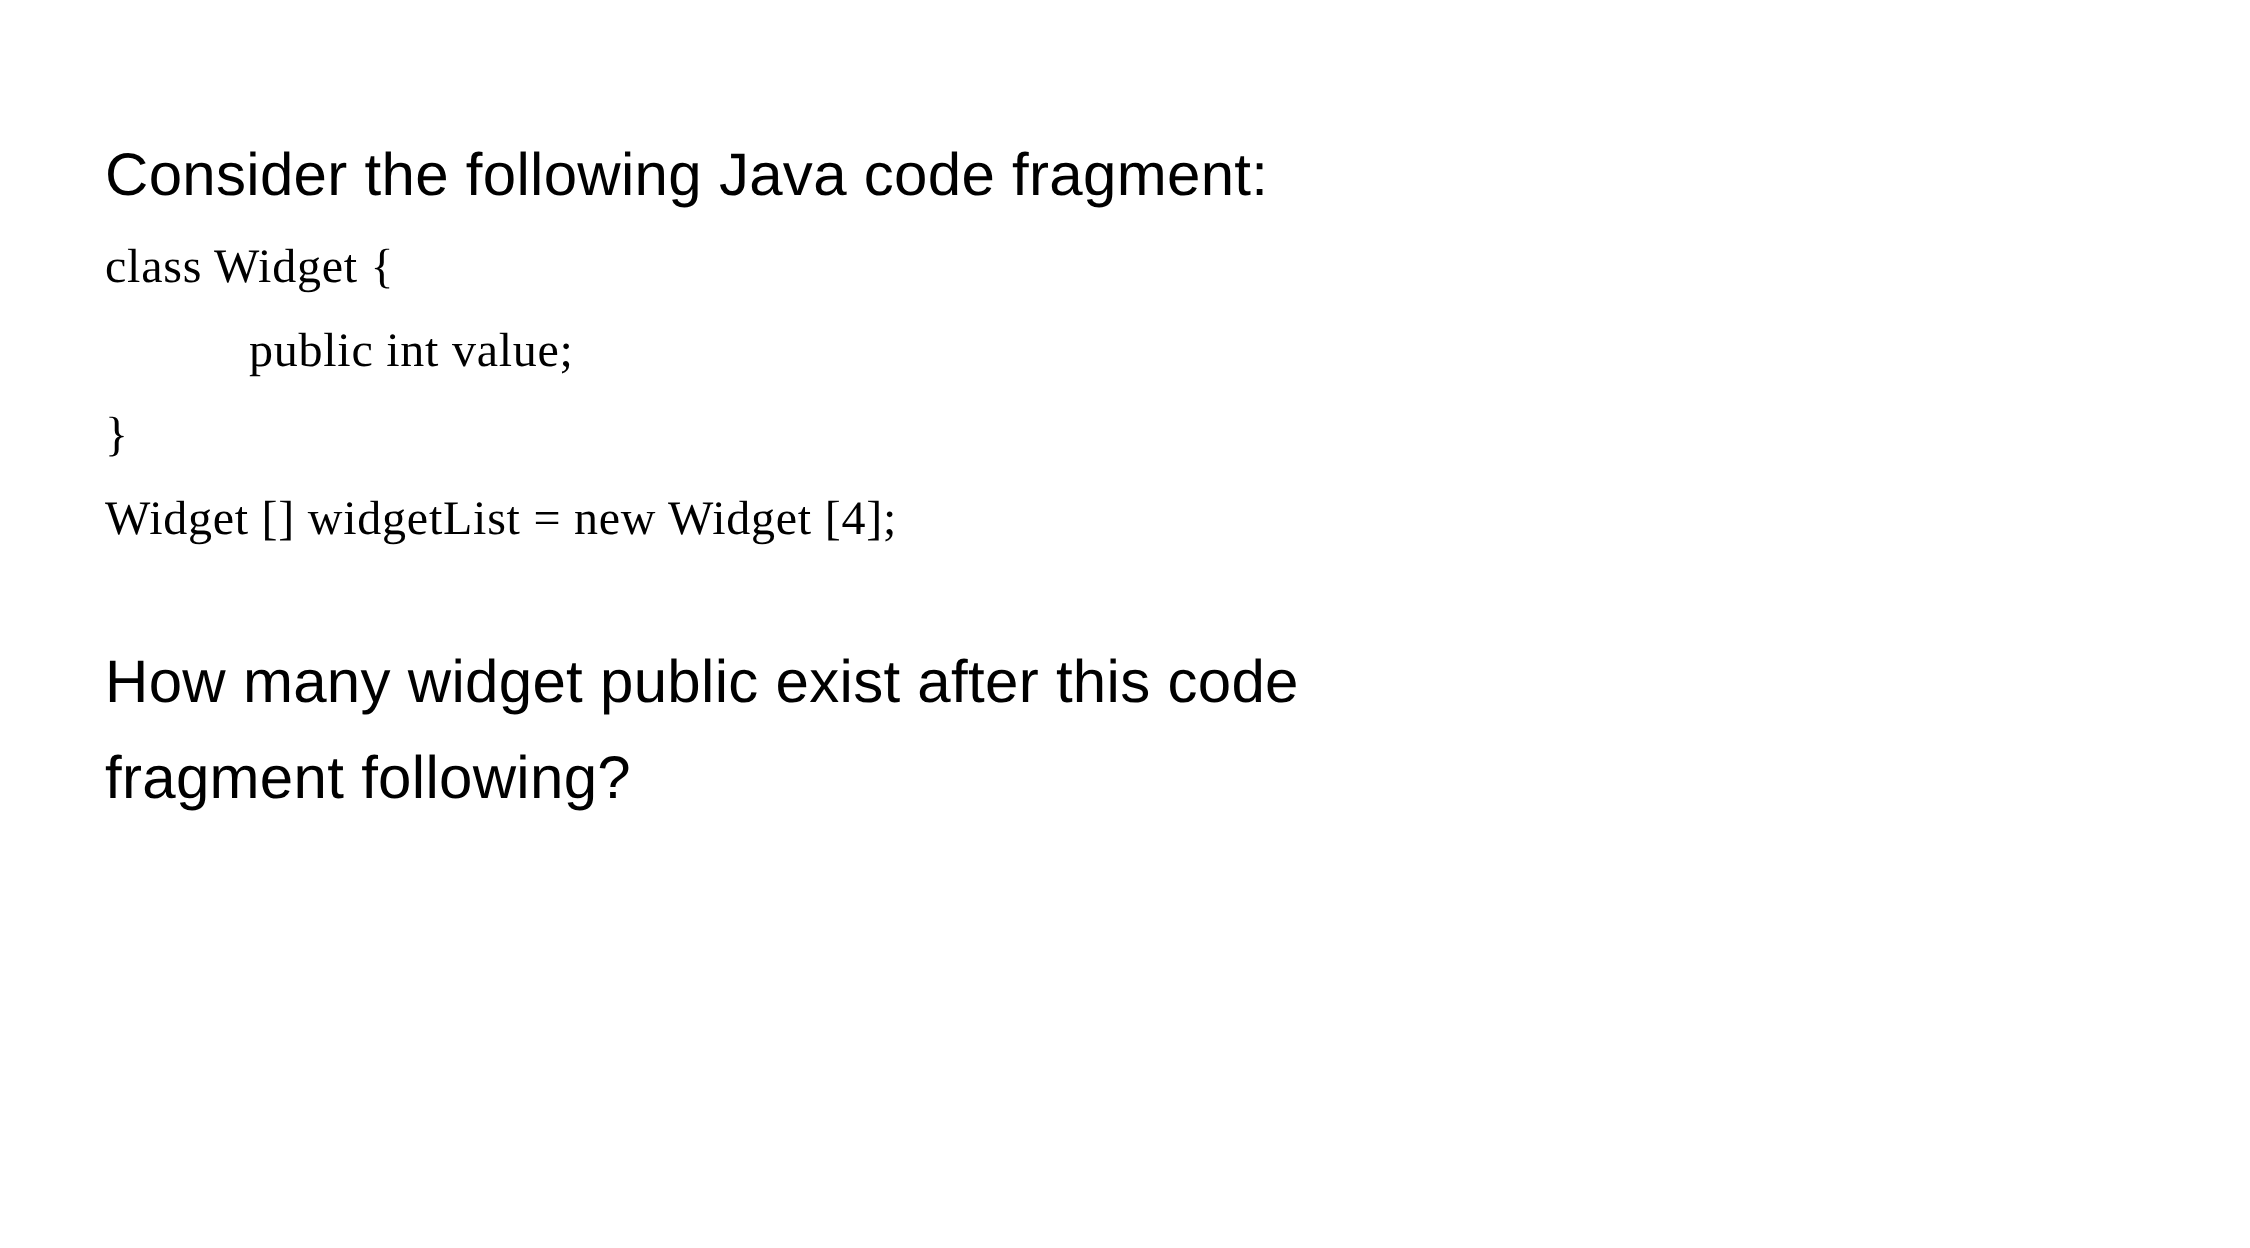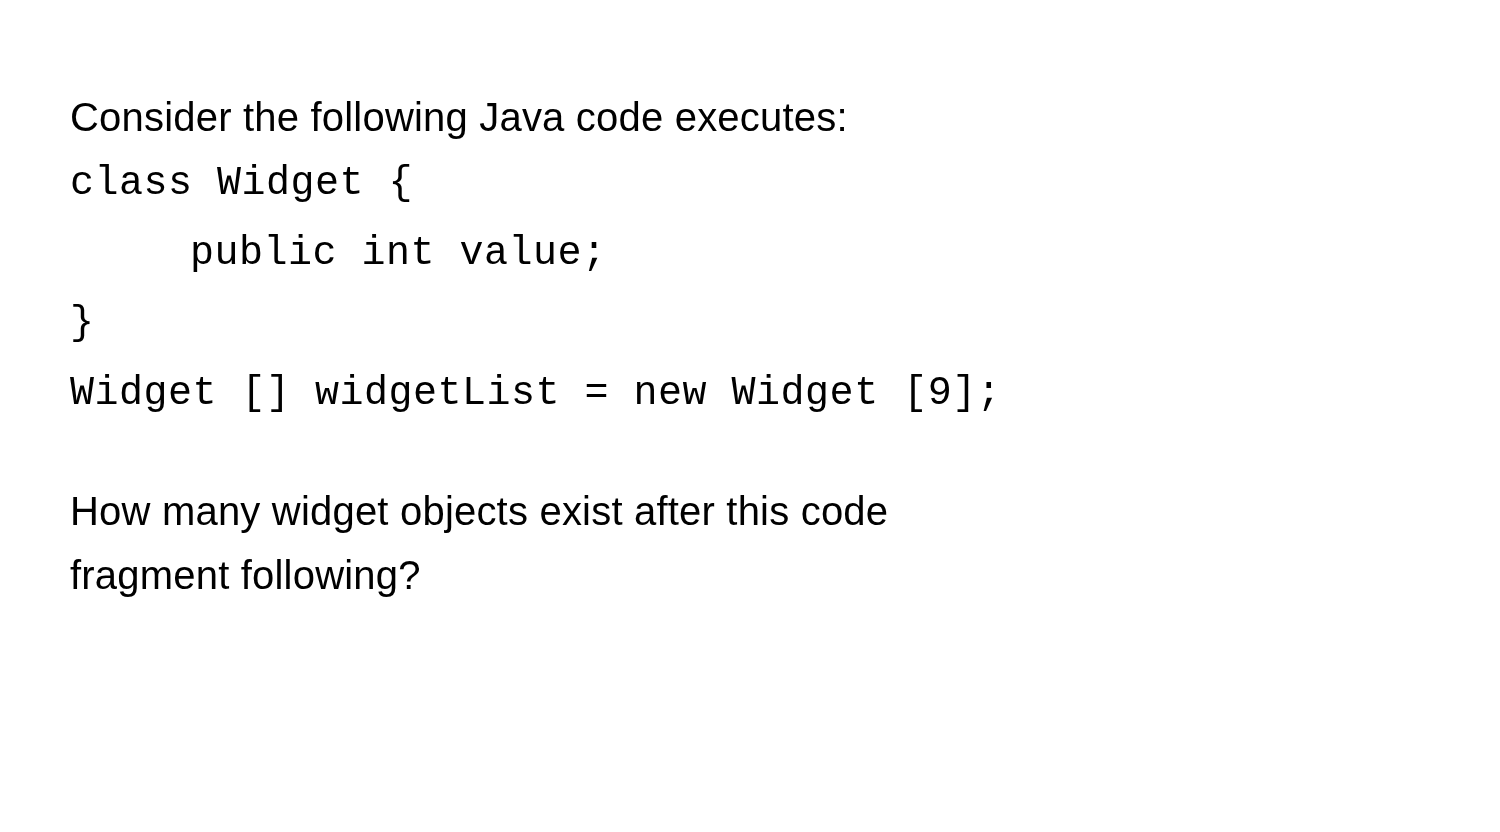--- a/index.html
+++ b/index.html
@@ -14,42 +14,42 @@
       font-family: -apple-system, BlinkMacSystemFont, "Segoe UI", Helvetica, Arial, sans-serif;
       color: #000000;
       padding: 85px 70px;
     }
     .text-line {
       font-size: 40px;
       line-height: 1.6;
       letter-spacing: 0.2px;
     }
     .code-line {
-      font-family: Liberation Mono, monospace;
-      font-size: 40px;
+      font-family: Liberation Serif, serif;
+      font-size: 32px;
       line-height: 1.75;
       letter-spacing: 0.5px;
     }
     .indent {
       padding-left: 3.0em;
     }
     .gap {
       height: 50px;
     }
   </style>
 </head>
 <body>
 
-<div class="text-line">Consider the following Java code executes:</div>
+<div class="text-line">Consider the following Java code fragment:</div>
 
 <div class="code-line">class Widget {</div>
 
 <div class="code-line indent">public int value;</div>
 
 <div class="code-line">}</div>
 
-<div class="code-line">Widget [] widgetList = new Widget [9];</div>
+<div class="code-line">Widget [] widgetList = new Widget [4];</div>
 
 <div class="gap"></div>
 
-<div class="text-line">How many widget objects exist after this code</div>
+<div class="text-line">How many widget public exist after this code</div>
 
 <div class="text-line">fragment following?</div>
 
 </body></html>

